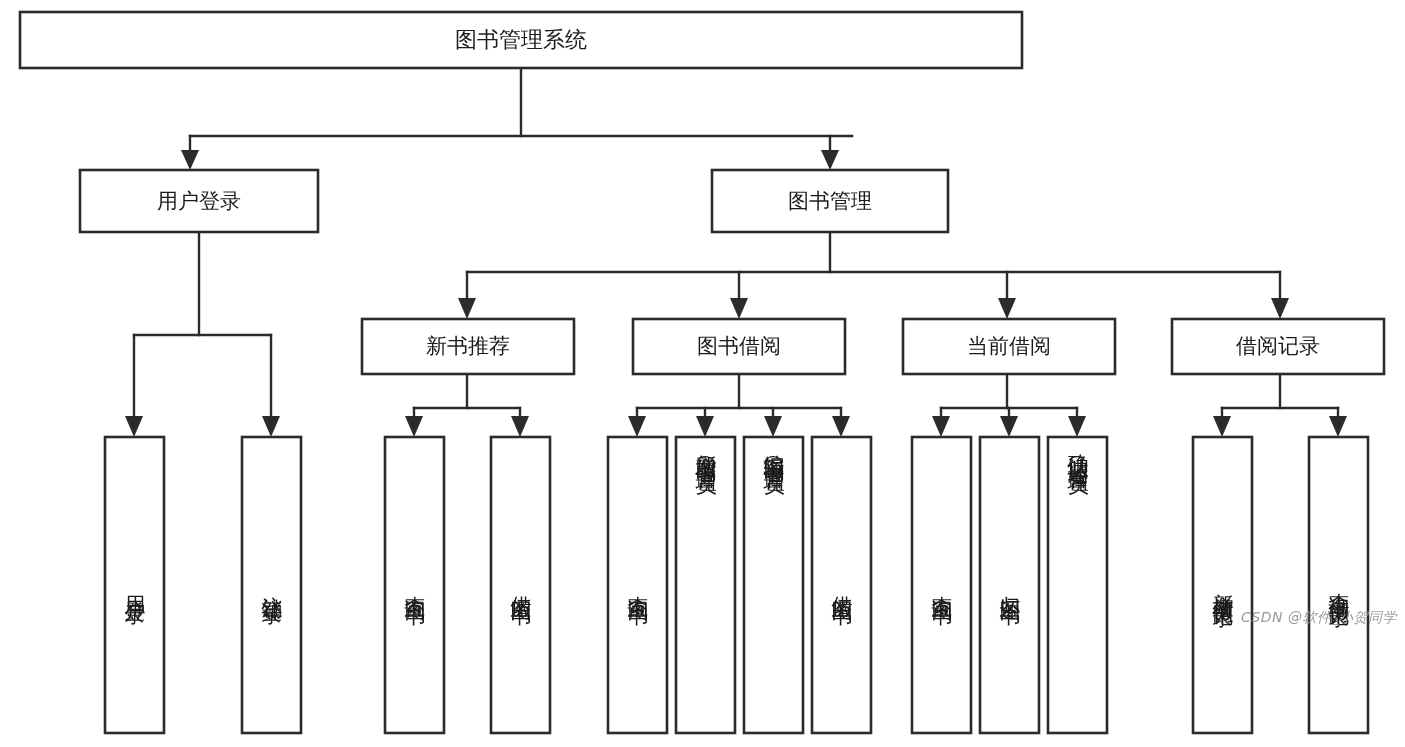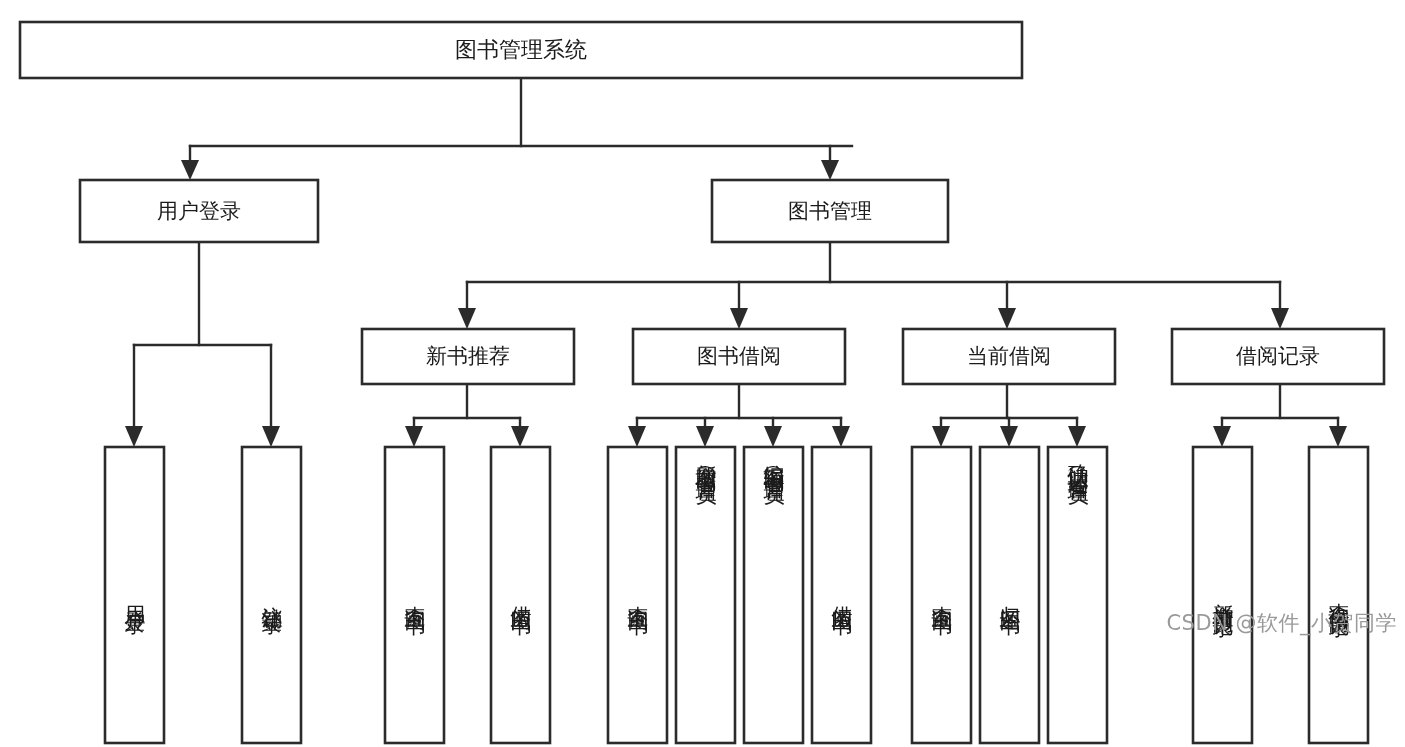--- a/index.html
+++ b/index.html
@@ -11,21 +11,20 @@
     width: 1405px;
     height: 747px;
     overflow: hidden;
     font-family: "DejaVu Sans", "Liberation Sans", sans-serif;
   }
   #diagram-root {
     position: relative;
     width: 1405px;
     height: 633px;
     background: #ffffff;
-    margin-top: 10px;
   }
   svg#flow {
     position: absolute;
     left: 0;
     top: 0;
     width: 1405px;
     height: 747px;
     display: block;
   }
   .node-box {
@@ -74,24 +73,25 @@
     letter-spacing: 3px;
     line-height: 1;
     white-space: nowrap;
     text-align: center;
   }
   #watermark {
     position: absolute;
     right: 8px;
     bottom: 6px;
     font-family: "DejaVu Sans", "Liberation Sans", sans-serif;
-    font-size: 21px;
+    font-size: 14px;
     color: #9a9a9a;
     white-space: nowrap;
     letter-spacing: 0.5px;
+    font-style: italic;
   }
 </style>
 </head>
 <body>
 
 <div id="diagram-root">
 
   <svg id="flow" viewBox="0 0 1405 747">
     <defs>
       <marker id="arrow" viewBox="0 0 12 12" refX="6" refY="10" markerWidth="11" markerHeight="11" orient="auto-start-reverse">

